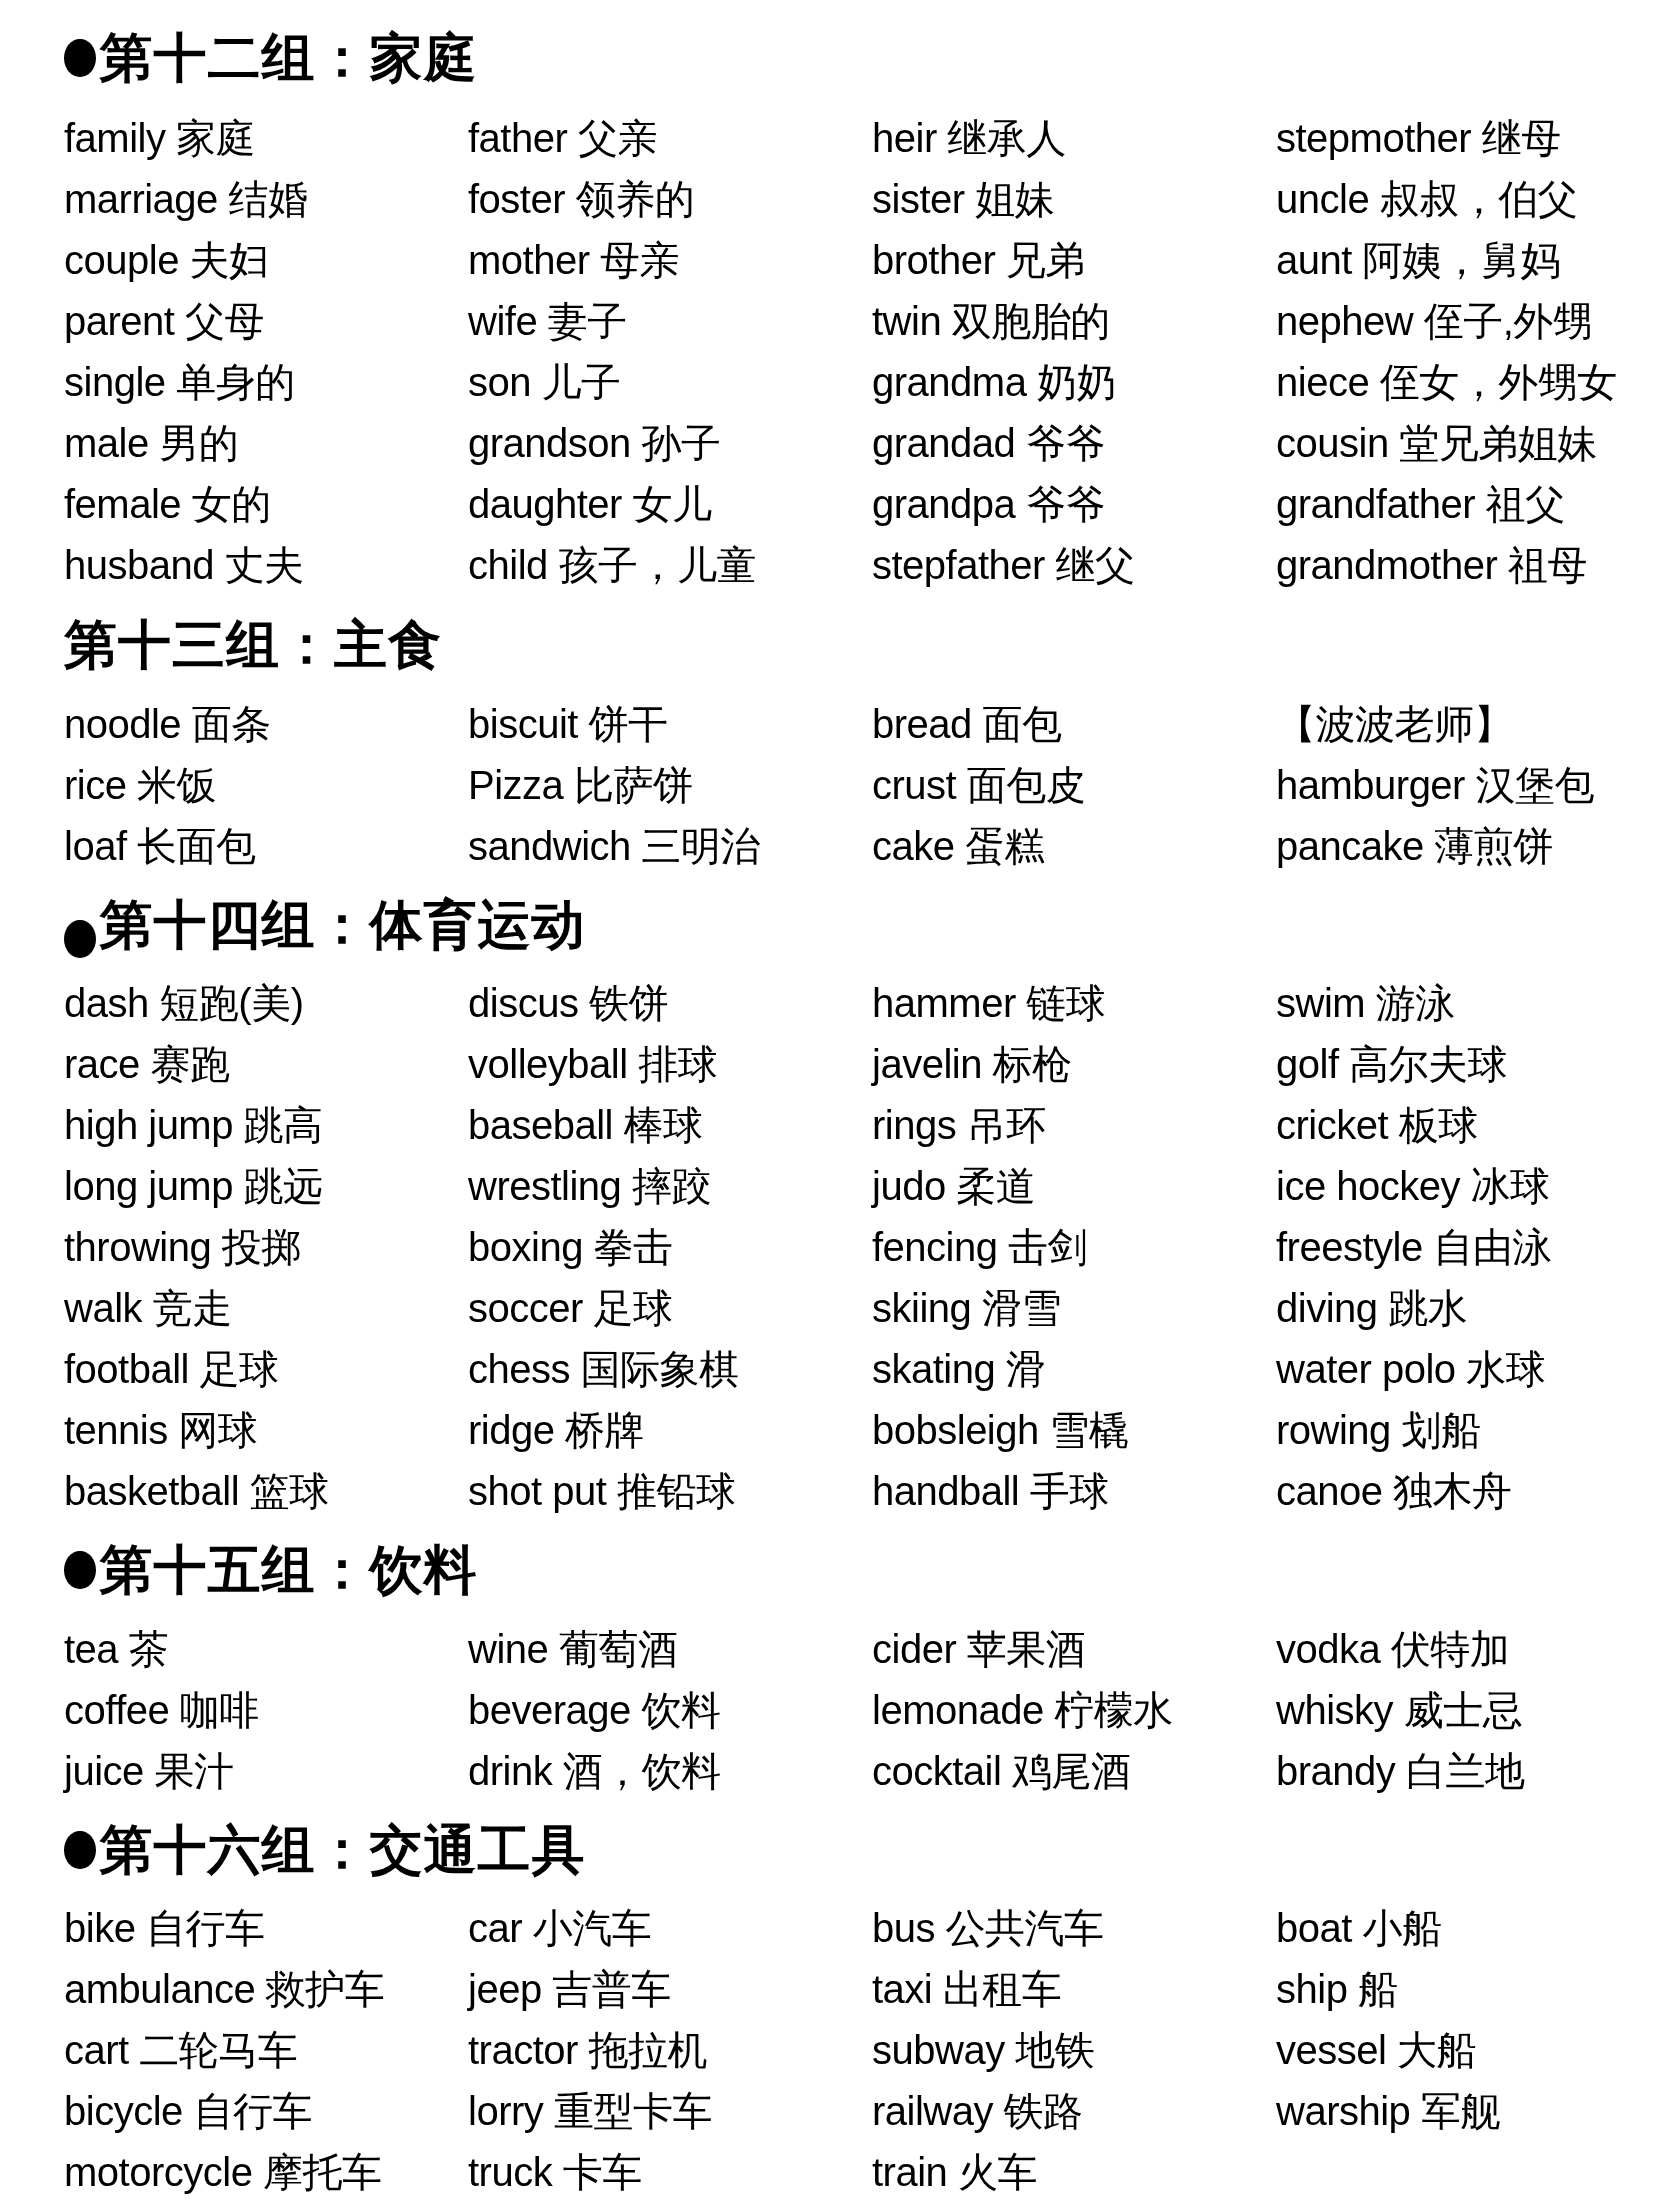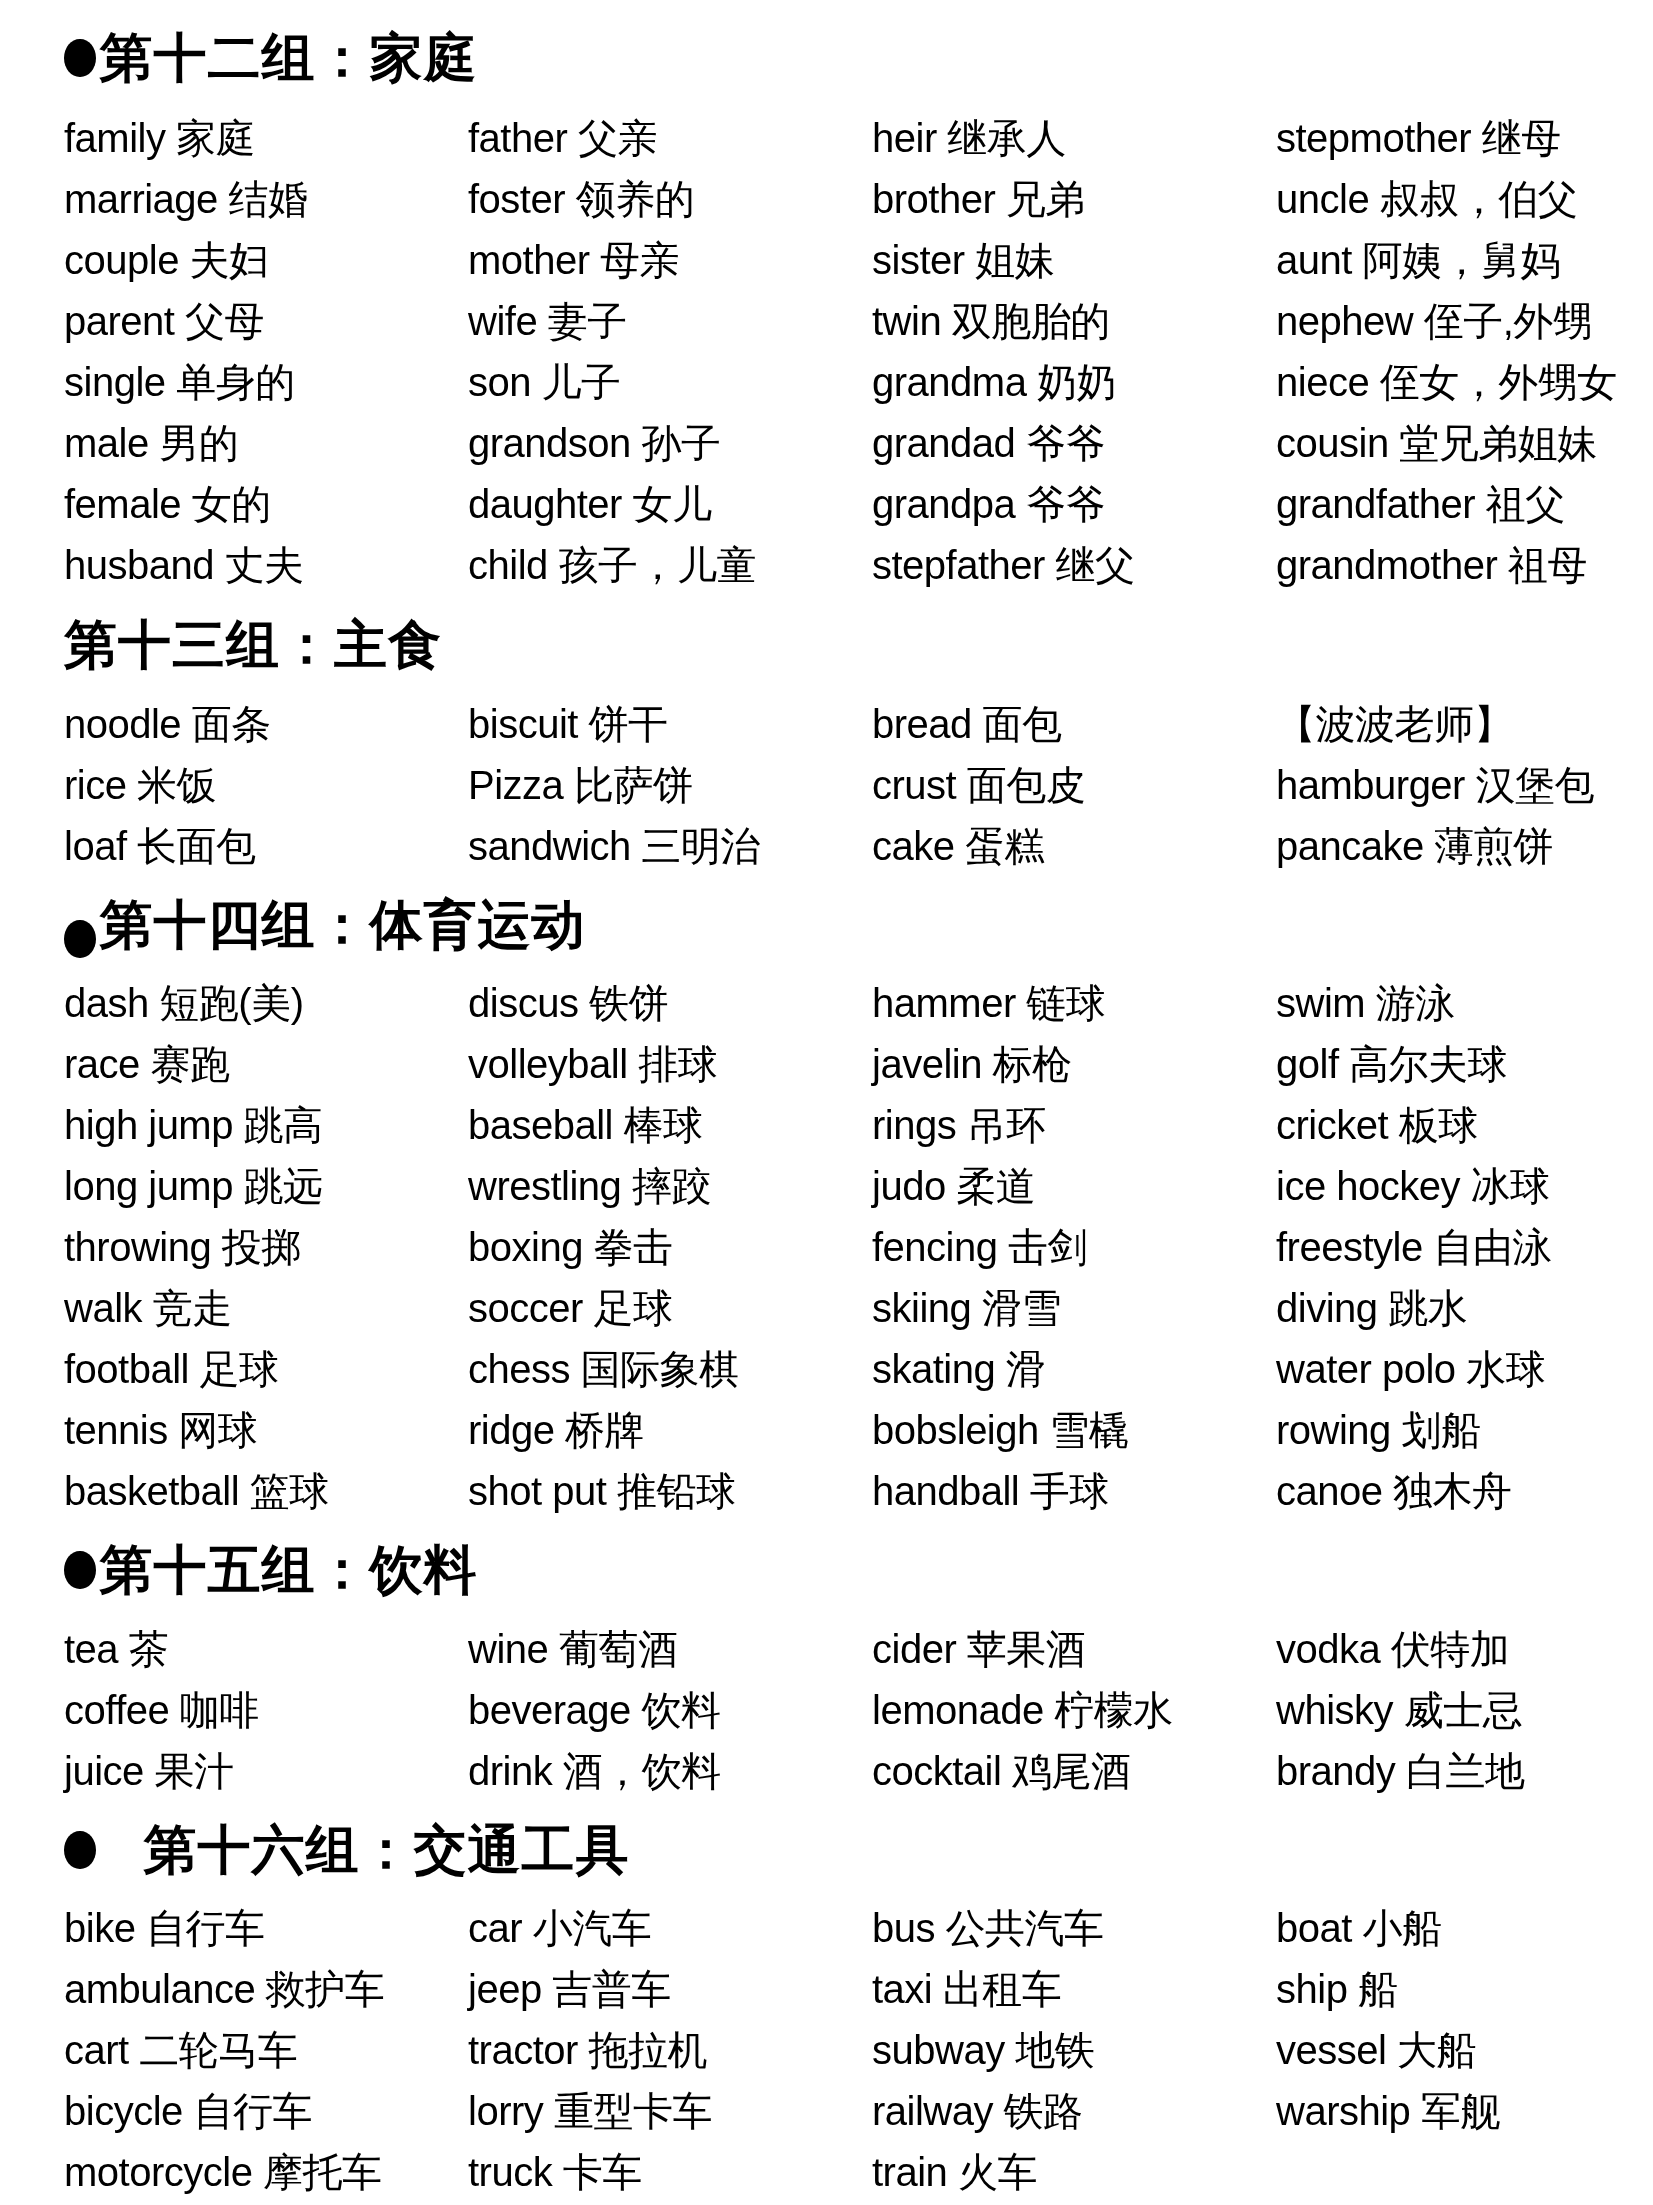--- a/index.html
+++ b/index.html
@@ -65,22 +65,22 @@
     <div class="cell">husband 丈夫</div>
     <div class="cell">father 父亲</div>
     <div class="cell">foster 领养的</div>
     <div class="cell">mother 母亲</div>
     <div class="cell">wife 妻子</div>
     <div class="cell">son 儿子</div>
     <div class="cell">grandson 孙子</div>
     <div class="cell">daughter 女儿</div>
     <div class="cell">child 孩子，儿童</div>
     <div class="cell">heir 继承人</div>
+    <div class="cell">sister 姐妹</div>
     <div class="cell">brother 兄弟</div>
-    <div class="cell">sister 姐妹</div>
     <div class="cell">twin 双胞胎的</div>
     <div class="cell">grandma 奶奶</div>
     <div class="cell">grandad 爷爷</div>
     <div class="cell">grandpa 爷爷</div>
     <div class="cell">stepfather 继父</div>
     <div class="cell">stepmother 继母</div>
     <div class="cell">uncle 叔叔，伯父</div>
     <div class="cell">aunt 阿姨，舅妈</div>
     <div class="cell">nephew 侄子,外甥</div>
     <div class="cell">niece 侄女，外甥女</div>
@@ -163,21 +163,21 @@
     <div class="cell">beverage 饮料</div>
     <div class="cell">drink 酒，饮料</div>
     <div class="cell">cider 苹果酒</div>
     <div class="cell">lemonade 柠檬水</div>
     <div class="cell">cocktail 鸡尾酒</div>
     <div class="cell">vodka 伏特加</div>
     <div class="cell">whisky 威士忌</div>
     <div class="cell">brandy 白兰地</div>
   </div>
 
-  <div class="heading" style="top:1817px;gap:44px;">
+  <div class="heading" style="top:1817px;">
     <span class="bullet"></span>
     <span>第十六组：交通工具</span>
   </div>
   <div class="grid" style="top:1898px; grid-template-rows: repeat(5,61px); grid-auto-flow: column;">
     <div class="cell">bike 自行车</div>
     <div class="cell">ambulance 救护车</div>
     <div class="cell">cart 二轮马车</div>
     <div class="cell">bicycle 自行车</div>
     <div class="cell">motorcycle 摩托车</div>
     <div class="cell">car 小汽车</div>

